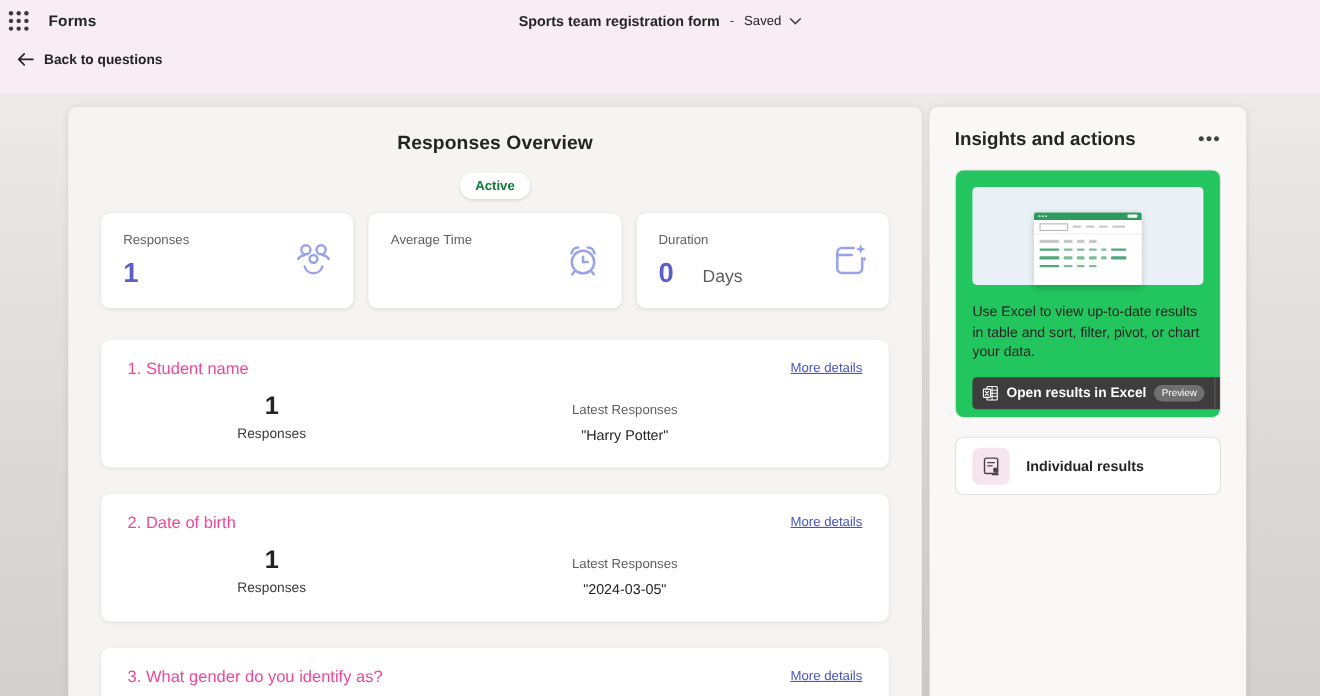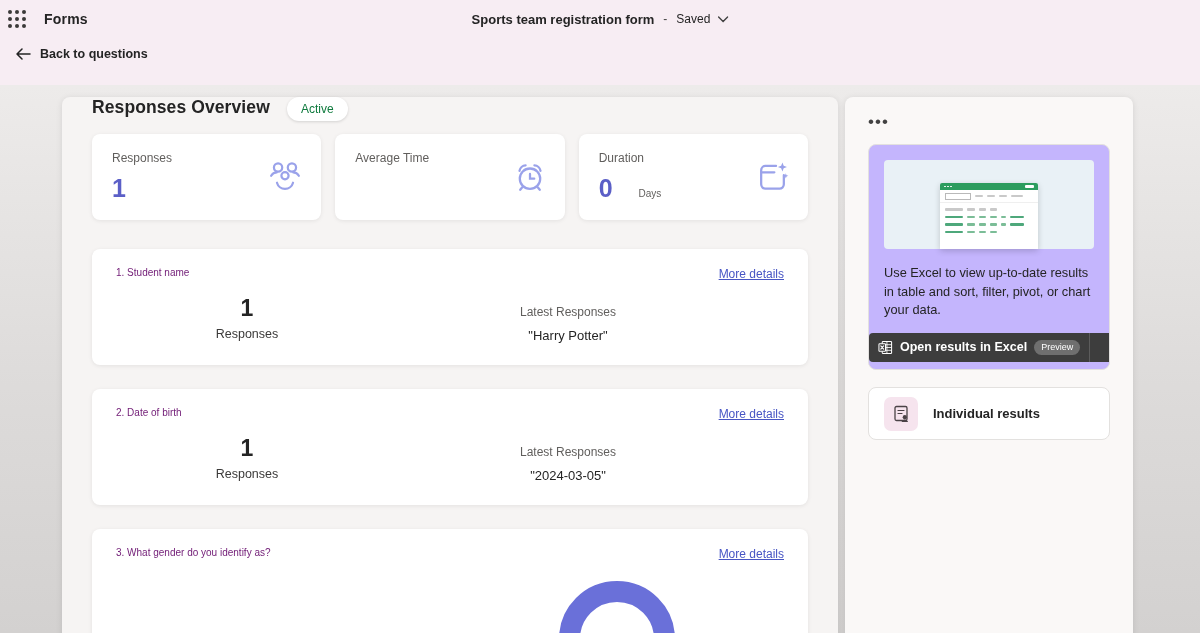--- a/index.html
+++ b/index.html
@@ -26,67 +26,67 @@
   .backrow .back-label { font-size:12.5px; font-weight:bold; }
 
   
   .page-bg { position:absolute; left:0; top:85px; width:1200px; height:548px; background:linear-gradient(180deg,#edebea 0%,#dddbda 55%,#d3d1d0 100%); }
 
   .panel { position:absolute; top:97px; border-radius:8px; box-shadow:0 1px 6px rgba(0,0,0,.10); }
   .left-panel { left:62px; width:776px; height:564px; background:#f6f4f3; padding:0 30px; }
   .right-panel { left:845px; width:288px; height:564px; background:#faf8f7; padding:0 23px; }
 
   
-  .ov-head { display:flex; gap:17px; }
+  .ov-head { padding-top:22px; display:flex; align-items:center; gap:17px;flex-direction:column; }
   .ov-title { font-size:17.5px; font-weight:bold; letter-spacing:.1px; }
-  .active-pill { background:#fff; border-radius:13px; padding:5px 14px; font-size:12px; font-weight:normal; color:#0e7a3d; box-shadow:0 1px 3px rgba(0,0,0,.14); }
+  .active-pill { background:#fff; border-radius:13px; padding:5px 14px; font-size:12px; font-weight:bold; color:#0e7a3d; box-shadow:0 1px 3px rgba(0,0,0,.14); }
 
   
   .stats-row { margin-top:13px; display:flex; gap:14px; }
   .stat-card { flex:1; height:86px; background:#fff; border-radius:8px; box-shadow:0 1px 4px rgba(0,0,0,.08); padding:17px 20px; position:relative; }
   .stat-label { font-size:12px; color:#605e5c; }
   .stat-value-row { margin-top:9px; display:flex; align-items:baseline; gap:9px; }
   .stat-value { font-size:25px; font-weight:bold; color:#5b5fc7; }
-  .stat-unit { font-size:10px; color:#605e5c;padding-left:17px; }
+  .stat-unit { font-size:16px; color:#605e5c;padding-left:17px; }
   .stat-icon { position:absolute; right:18px; top:50%; transform:translateY(-44%); }
 
   
   .q-card { background:#fff; border-radius:8px; box-shadow:0 1px 4px rgba(0,0,0,.08); padding:18px 24px; position:relative; }
   .q-card.h1 { margin-top:29px; height:116px; }
   .q-card.h2 { margin-top:24px; height:116px; }
   .q-card.h3 { margin-top:24px; height:210px; }
   .q-head { display:flex; justify-content:space-between; align-items:flex-start; }
-  .q-title { font-size:10px; color:#701a75; }
+  .q-title { font-size:15px; color:#ec4899; }
   .more-link { font-size:12px; color:#4755c4; text-decoration:underline; cursor:pointer; }
   .count-col { position:absolute; left:90px; top:46px; width:130px; text-align:center; }
   .q-count { font-size:23px; font-weight:600; color:#242424; }
   .q-count-label { font-size:12.5px; color:#3b3a39; margin-top:5px; }
   .latest-col { position:absolute; left:376px; top:56px; width:200px; text-align:center; }
   .latest-label { font-size:12px; color:#605e5c; }
   .latest-value { font-size:13px; color:#242424; margin-top:9px; }
   .donut-arc { position:absolute; left:467px; top:52px; width:116px; height:116px; border-radius:50%; border:21px solid #6a70d9; }
 
   
   .ins-head { padding-top:20px; display:flex; justify-content:space-between; align-items:center; }
   .ins-title { font-size:17px; font-weight:bold; }
   .ins-more { font-size:17px; color:#424242; letter-spacing:1px; cursor:pointer; line-height:10px; }
-  .excel-card { margin-top:17px; background:#c4b5fd; border:1px solid #e3e1df; border-radius:8px; height:226px; overflow:hidden; }
+  .excel-card { margin-top:17px; background:#22c55e; border:1px solid #e3e1df; border-radius:8px; height:226px; overflow:hidden; }
   .illustration { margin:15px; height:89px; background:#e9f1f6; border-radius:4px; position:relative; }
   .mini-sheet { position:absolute; left:50%; transform:translateX(-50%); top:23px; width:98px; height:66px; background:#fff; box-shadow:0 2px 6px rgba(0,0,0,.18); border-radius:2px 2px 0 0; overflow:hidden; }
   .ms-bar { height:7px; background:#2c9c5e; display:flex; align-items:center; justify-content:space-between; padding:0 4px; }
   .ms-dots { display:flex; gap:1.5px; } .ms-dots i { width:1.5px; height:1.5px; background:#fff; border-radius:50%; }
   .ms-pill { width:9px; height:2.5px; background:#fff; border-radius:1px; }
   .ms-row { display:flex; align-items:center; gap:4px; padding:0 5px; }
   .ms-toolbar { height:13px; border-bottom:1px solid #efefef; }
   .ms-cell { width:26px; height:7px; border:1px solid #b9b9b9; background:#fff; }
   .d { height:2.5px; border-radius:1px; }
   .d-gray { background:#c9c9c9; } .d-green { background:#7bbd97; } .d-green2 { background:#4ea87b; }
   .ms-datarow { margin-top:5px; }
   .excel-desc { margin:14px 15px 0; font-size:12.8px; line-height:1.45; color:#242424; }
-  .excel-btn { margin:13px 0 0; height:29px; display:inline-flex; align-items:center; background:#3d3d3d; border-radius:4px; color:#fff; cursor:pointer; }
+  .excel-btn { margin:13px 15px 0; height:29px; display:inline-flex; align-items:center; background:#3d3d3d; border-radius:4px; color:#fff; cursor:pointer; }
   .btn-main { display:flex; align-items:center; gap:7px; padding:0 9px; height:100%; }
   .btn-label { font-size:12.5px; font-weight:600; white-space:nowrap; }
   .btn-badge { background:#6f6f6f; color:#fff; font-size:9px; padding:2.5px 7px; border-radius:9px; }
   .btn-divider { width:1px; height:100%; background:#5c5c5c; }
   .btn-chevron { width:24px; height:100%; display:flex; align-items:center; justify-content:center; }
   .ind-card { margin-top:17px; background:#fff; border:1px solid #e3e1df; border-radius:8px; height:53px; display:flex; align-items:center; gap:15px; padding:0 15px; cursor:pointer; }
   .ind-icon { width:34px; height:34px; border-radius:7px; background:#f6e4ee; display:flex; align-items:center; justify-content:center; }
   .ind-label { font-size:13px; font-weight:600; }
 </style>
 </head>
@@ -216,20 +216,21 @@
     <div class="q-head">
       <span class="q-title">3. What gender do you identify as?</span>
       <span class="more-link">More details</span>
     </div>
     <div class="donut-arc"></div>
   </div>
 </div>
 
 <div class="panel right-panel">
   <div class="ins-head">
+    <span class="ins-title">Insights and actions</span>
     <span class="ins-more">•••</span>
   </div>
 
   <div class="excel-card">
     <div class="illustration">
       <div class="mini-sheet">
         <div class="ms-bar">
             <span class="ms-dots">
               <i></i>
               <i></i>

